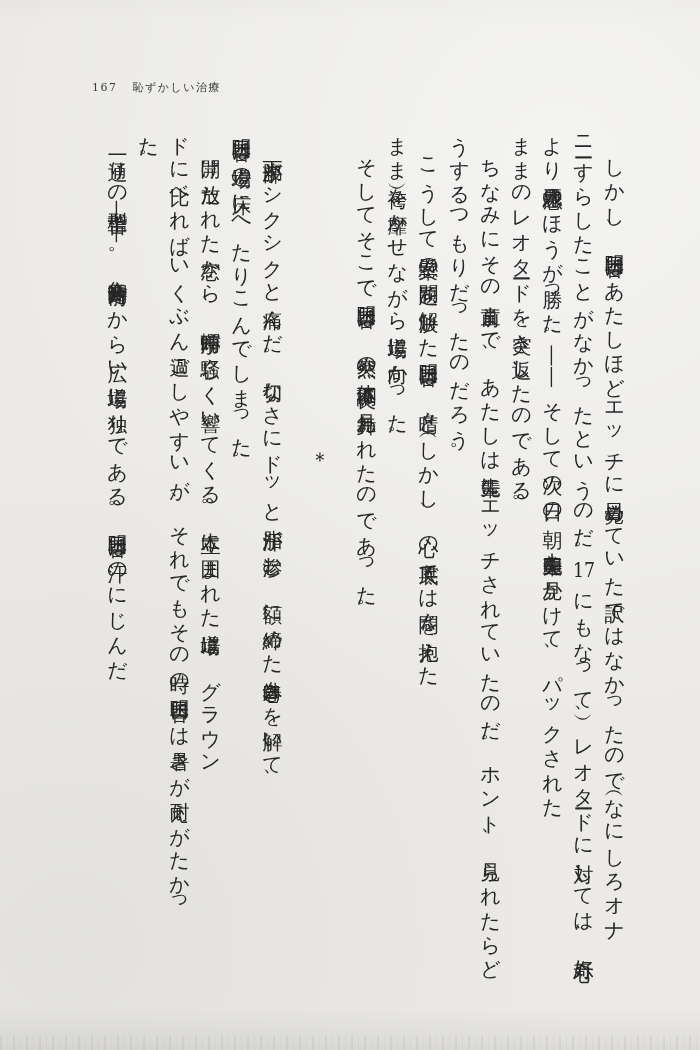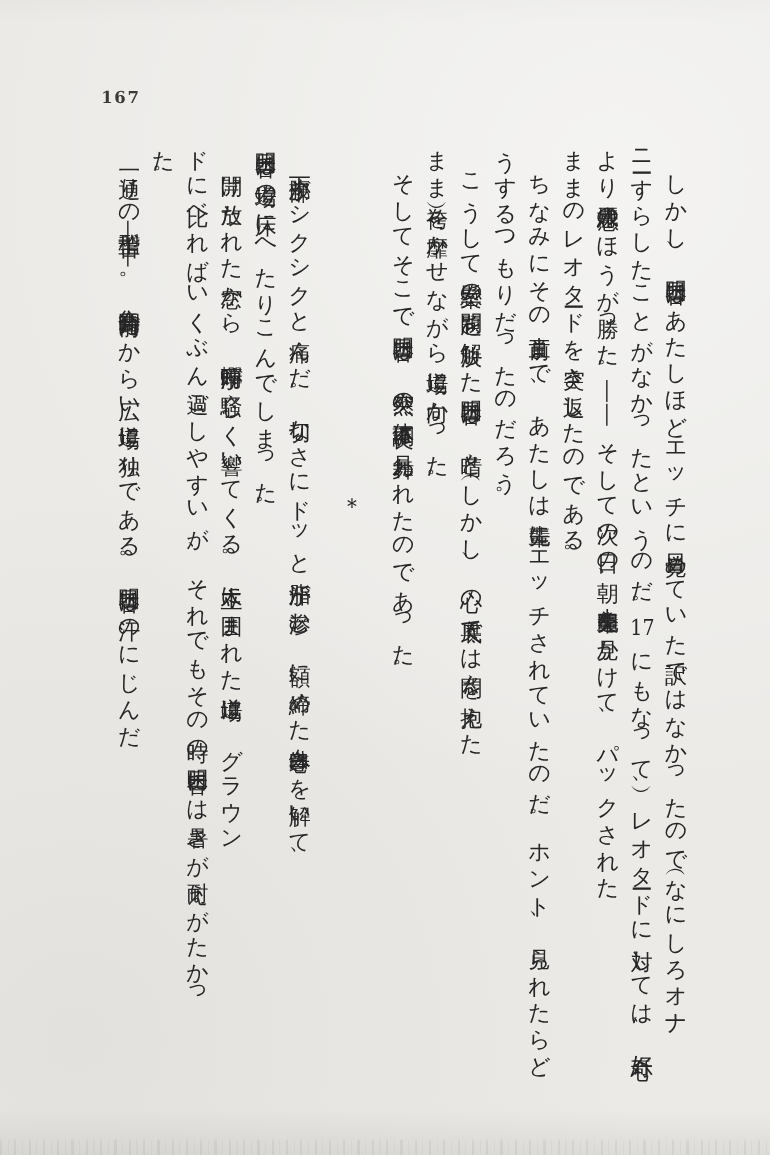--- a/index.html
+++ b/index.html
@@ -32,24 +32,23 @@
 
   .page-header {
     position: absolute;
     top: 80px;
     left: 92px;
     display: flex;
     align-items: baseline;
     gap: 15px;
     color: #39settings383a;
     color: #3a3a38;
-    font-size: 15px;
+    font-size: 11px;
     letter-spacing: 1.5px;
     white-space: nowrap;
-    font-weight: bold;
   }
 
   .text-body {
     position: absolute;
     top: 123px;
     right: 70px;
     height: 900px;
     writing-mode: vertical-rl;
     -webkit-writing-mode: vertical-rl;
     text-orientation: mixed;
@@ -76,20 +75,21 @@
     text-combine-upright: all;    
     -webkit-text-combine: horizontal;
     letter-spacing: 0;
   }
 </style>
 </head>
 <body>
 
 <div class="page-header">
   <span>167</span>
+  <span>恥ずかしい治療</span>
 </div>
 
 <div class="text-body">
   <p class="col">　しかし、明日香はあたしほどエッチに目覚めていた訳ではなかったので（なにしろオナ</p>
   <p class="col"><span>ニーすらしたことがなかったというのだ。</span><span class="tcy">17</span><span>にもなって）、レオタードに対しては、好奇心</span></p>
   <p class="col">より嫌悪感のほうが勝った。――そして次の日の朝、由美先輩を見かけて、パックされた</p>
   <p class="col">ままのレオタードを突き返したのである。</p>
   <p class="col">　ちなみにその直前まで、あたしは先輩にエッチされていたのだ。ホント、見られたらど</p>
   <p class="col">うするつもりだったのだろう。</p>
   <p class="col">　こうして懸案の問題を解決した明日香は、晴々と（しかし、心の奥底では悶々を抱えた</p>

